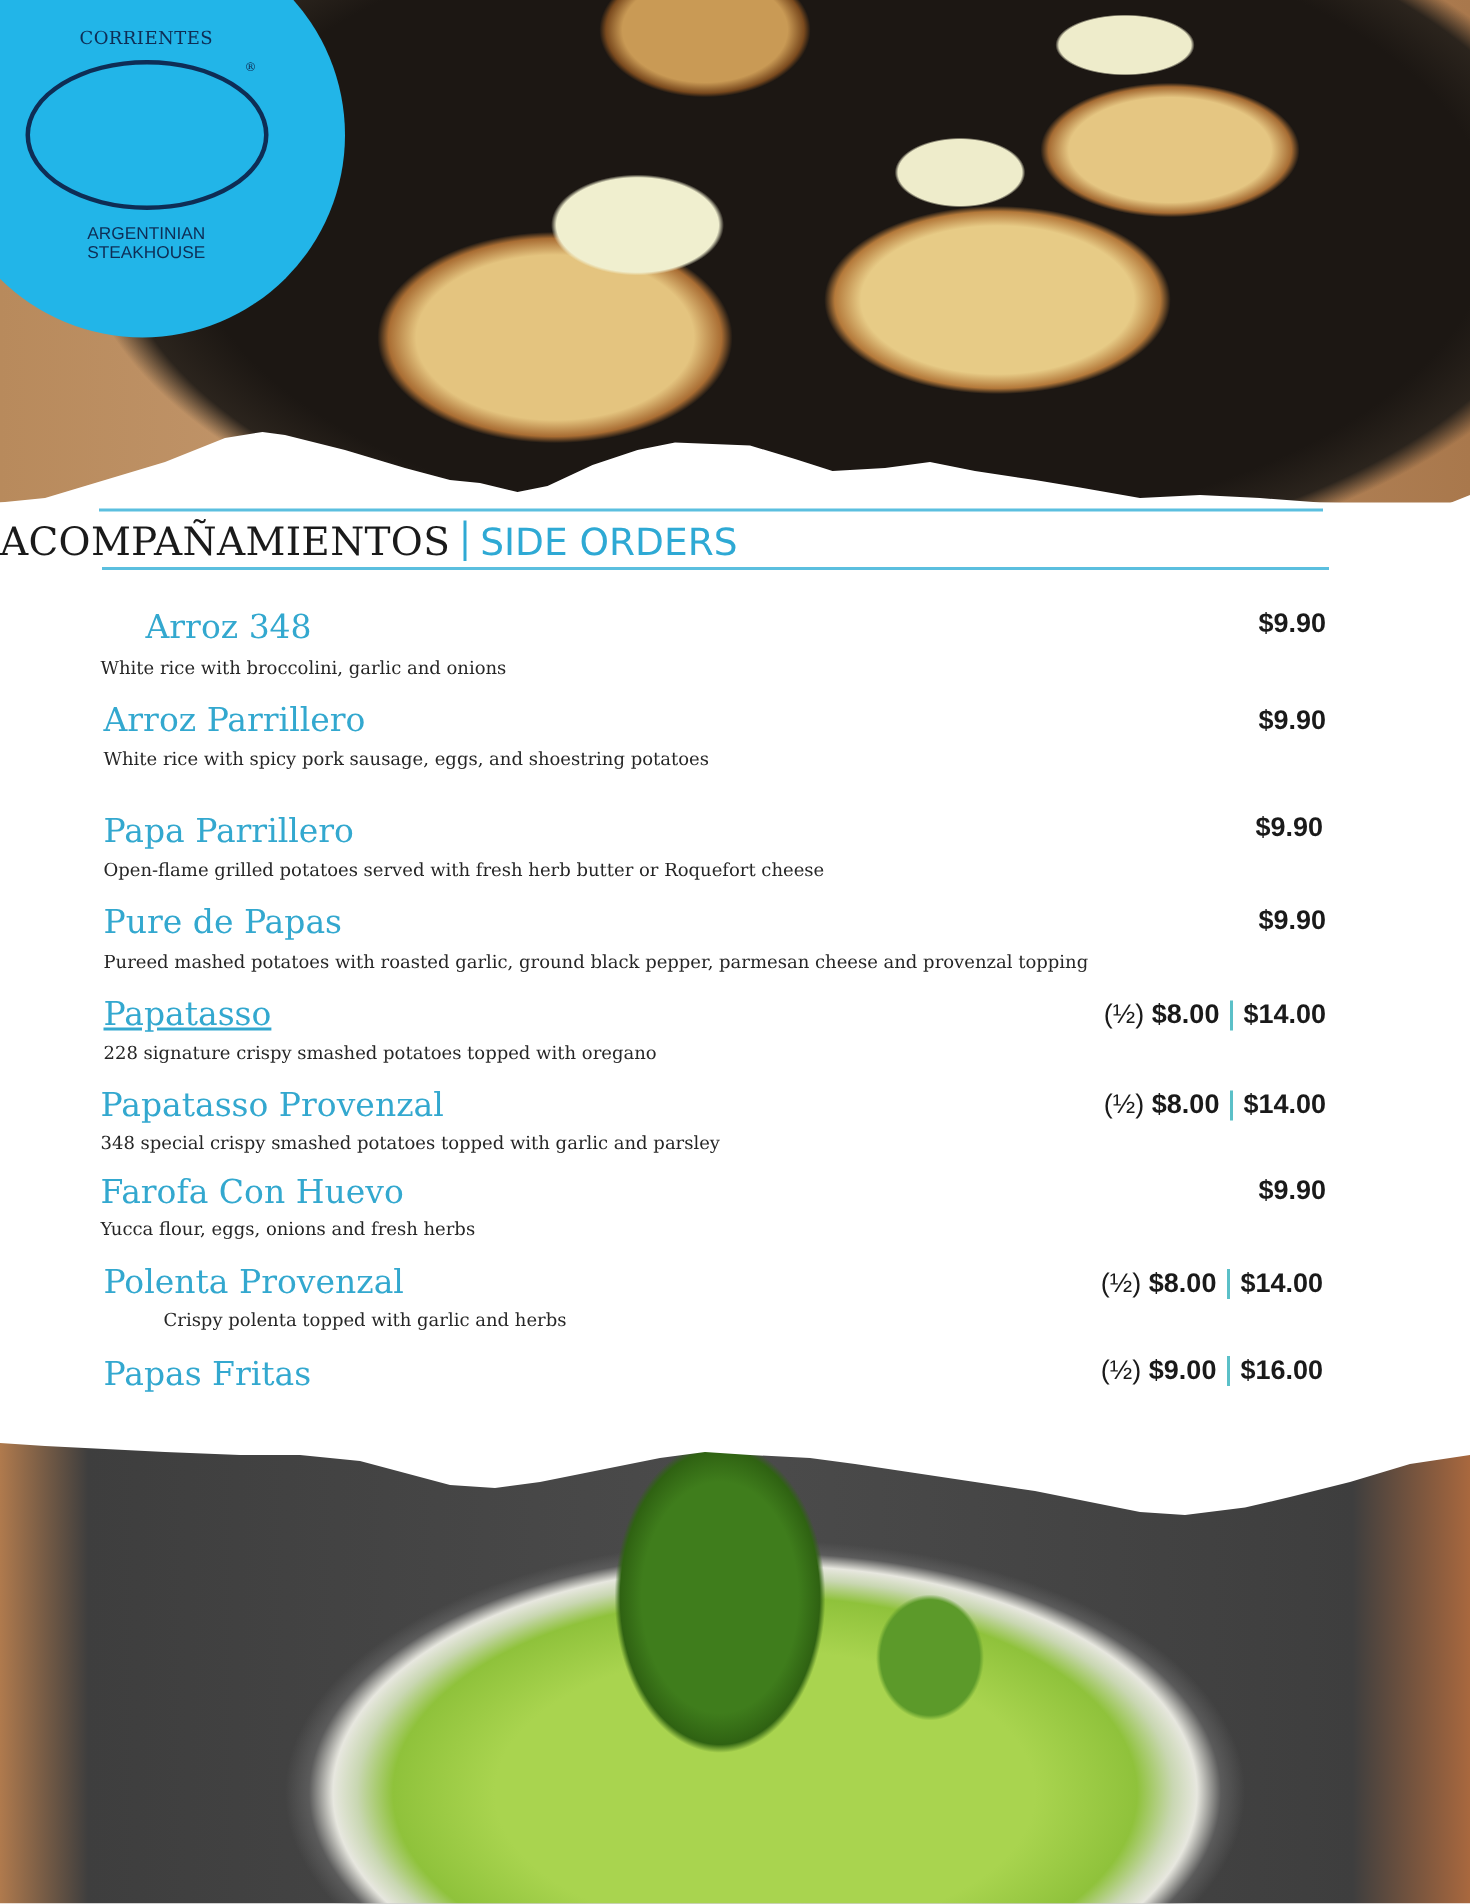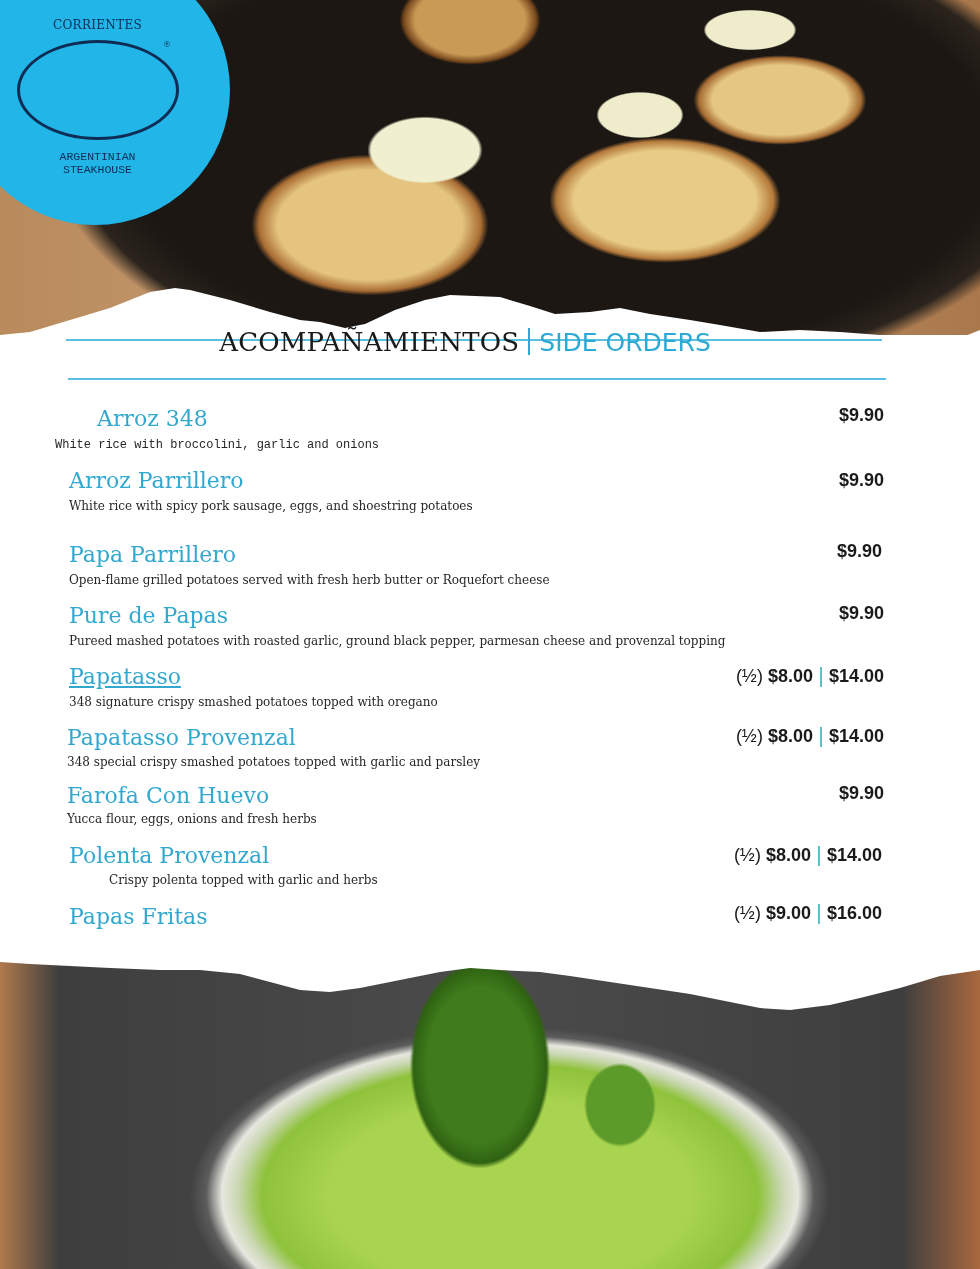--- a/index.html
+++ b/index.html
@@ -39,29 +39,29 @@
     border: 3px solid #0e2d55; border-radius: 50%;
   }
   .logo-num {
     position: absolute; left: 17px; top: 46px; width: 162px; text-align: center;
     font-family: "DejaVu Serif", serif; font-size: 64px; line-height: 80px; font-weight: bold;
     color: #0e2d55; letter-spacing: -4px;
   }
   .logo-reg { position: absolute; left: 163px; top: 40px; font-size: 8px; color: #0e2d55; }
   .logo-bottom {
     position: absolute; left: 0; top: 150px; width: 195px; text-align: center;
-    font-family: Liberation Mono, monospace; font-size: 11.5px; line-height: 13px; color: #0e2d55;
+    font-family: Liberation Sans, sans-serif; font-size: 11.5px; line-height: 13px; color: #0e2d55;
   }
 
   
   .rule { position: absolute; height: 2px; background: #5bbfdf; }
   .rule-top { left: 66px; top: 339px; width: 816px; }
   .rule-bottom { left: 68px; top: 378px; width: 818px; }
   .section-title {
-    position: absolute; left: 0; top: 326px; width: 930px; text-align: center;
+    position: absolute; left: 0; top: 346px; width: 930px; text-align: left;
     font-family: "DejaVu Serif", serif; font-size: 26px; line-height: 32px; white-space: nowrap;
   }
   .title-es { color: #1a1a1a; letter-spacing: 0.2px; }
   .title-sep { display: inline-block; width: 2px; height: 27px; background: #2ea9d4; margin: 0 9px; vertical-align: -4px; }
   .title-en { color: #2ea9d4; font-family: "DejaVu Sans", sans-serif; font-size: 25px; }
 
   
   .item { position: absolute; left: 0; width: 980px; }
   .item-name {
     position: absolute; white-space: nowrap;
@@ -111,21 +111,21 @@
 </div>
 
 <div class="rule rule-top"></div>
 <div class="section-title">
   <span class="title-es">ACOMPAÑAMIENTOS</span><span class="title-sep"></span><span class="title-en">SIDE ORDERS</span>
 </div>
 <div class="rule rule-bottom"></div>
 
 <div class="item" style="top:406px;">
   <div class="item-name" style="left:69px;top:0;margin-left:28px;">Arroz 348</div>
-  <div class="item-desc" style="left:55px;top:32px;font-family:Liberation Mono, monospace;">White rice with broccolini, garlic and onions</div>
+  <div class="item-desc" style="left:67px;top:32px;">White rice with broccolini, garlic and onions</div>
   <div class="price" style="top:0;">$9.90</div>
 </div>
 
 <div class="item" style="top:468px;">
   <div class="item-name" style="left:69px;top:0;">Arroz Parrillero</div>
   <div class="item-desc" style="left:69px;top:31px;">White rice with spicy pork sausage, eggs, and shoestring potatoes</div>
   <div class="price" style="top:3px;">$9.90</div>
 </div>
 
 <div class="item" style="top:542px;">
@@ -135,21 +135,21 @@
 </div>
 
 <div class="item" style="top:603px;">
   <div class="item-name" style="left:69px;top:0;">Pure de Papas</div>
   <div class="item-desc" style="left:69px;top:31px;">Pureed mashed potatoes with roasted garlic, ground black pepper, parmesan cheese and provenzal topping</div>
   <div class="price" style="top:1px;">$9.90</div>
 </div>
 
 <div class="item" style="top:664px;">
   <div class="item-name" style="left:69px;top:0;text-decoration:underline;">Papatasso</div>
-  <div class="item-desc" style="left:69px;top:31px;">348 signature crispy smashed potatoes topped with oregano</div>
+  <div class="item-desc" style="left:69px;top:31px;">228 signature crispy smashed potatoes topped with oregano</div>
   <div class="price" style="top:3px;">
     <span class="half">(½)</span>
     <span>$8.00</span><span class="psep"></span><span>$14.00</span>
   </div>
 </div>
 
 <div class="item" style="top:725px;">
   <div class="item-name" style="left:67px;top:0;">Papatasso Provenzal</div>
   <div class="item-desc" style="left:67px;top:30px;">348 special crispy smashed potatoes topped with garlic and parsley</div>
   <div class="price" style="top:2px;">

